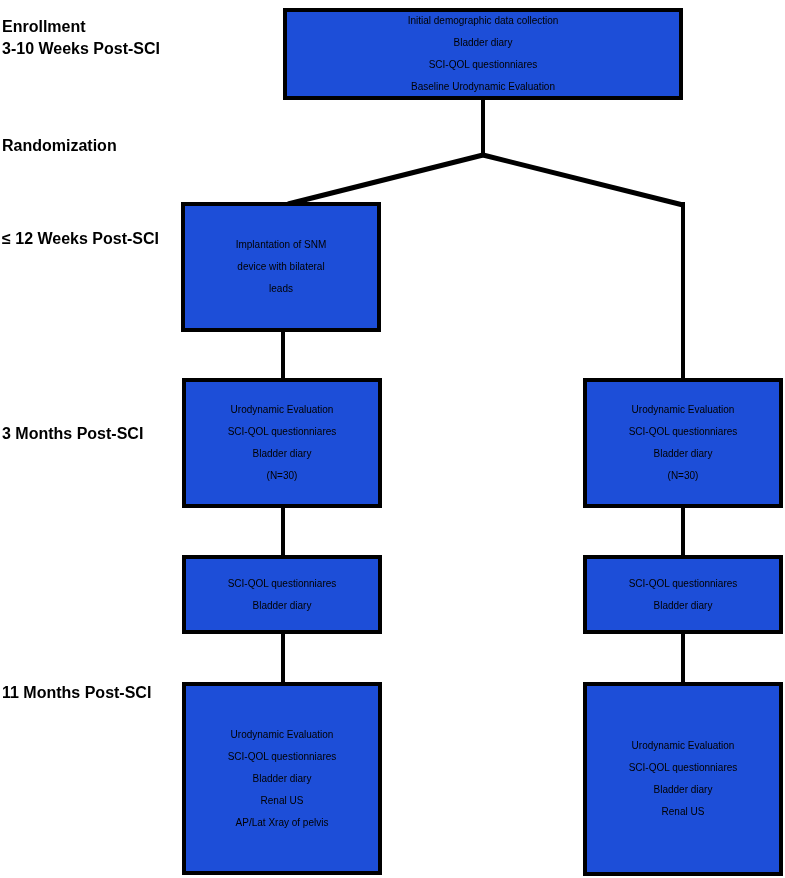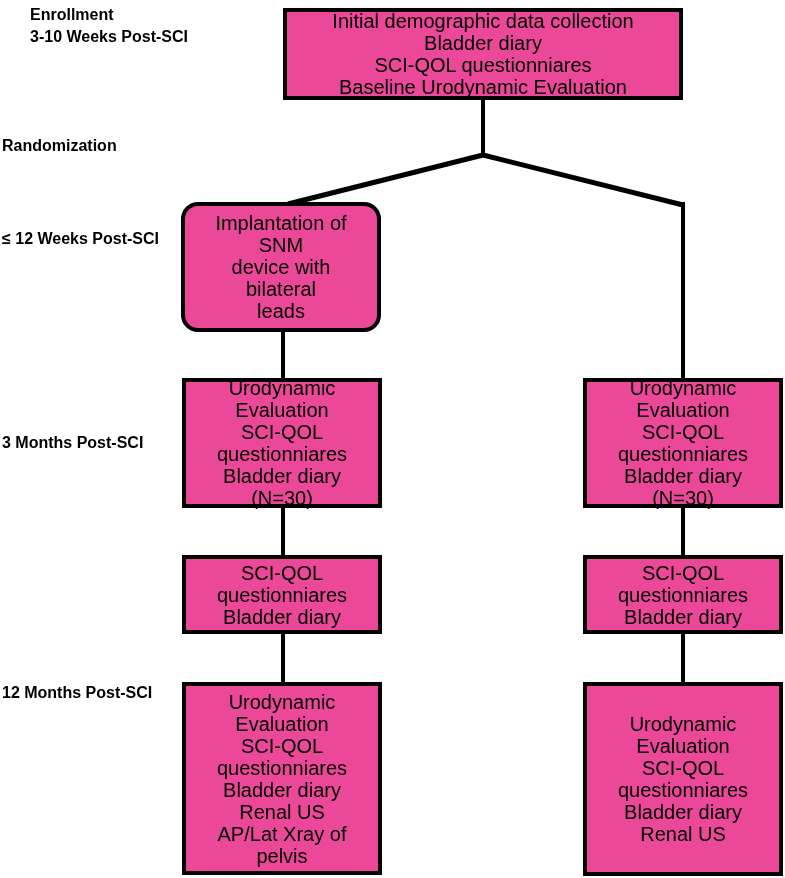--- a/index.html
+++ b/index.html
@@ -14,53 +14,53 @@
   }
   .connectors {
     position: absolute;
     left: 0; top: 0;
     width: 785px; height: 878px;
   }
   .box {
     position: absolute;
     box-sizing: border-box;
     border: 4px solid #000000;
-    background: #ec4899;
+    background: #1d4ed8;
     display: flex;
     align-items: center;
     justify-content: center;
     text-align: center;
-    font-size: 20px;
+    font-size: 10px;
     line-height: 22px;
     white-space: pre-line;
     padding: 2px 14px;
   }
   .tlabel {
     position: absolute;
     left: 2px;
     font-weight: bold;
     font-size: 16px;
     line-height: 21.5px;
     white-space: pre-line;
     text-align: left;
   }
   
   .box-baseline      { left: 283px; top:   8px; width: 400px; height:  92px; }
-  .box-implantation  { left: 181px; top: 202px; width: 200px; height: 130px; border-radius: 17px; }
+  .box-implantation  { left: 181px; top: 202px; width: 200px; height: 130px; }
   .box-snm-3m        { left: 182px; top: 378px; width: 200px; height: 130px; }
   .box-ctl-3m        { left: 583px; top: 378px; width: 200px; height: 130px; }
   .box-snm-69m       { left: 182px; top: 555px; width: 200px; height:  79px; }
   .box-ctl-69m       { left: 583px; top: 555px; width: 200px; height:  79px; }
   .box-snm-12m       { left: 182px; top: 682px; width: 200px; height: 193px; }
   .box-ctl-12m       { left: 583px; top: 682px; width: 200px; height: 194px; }
   
-  .lbl-enrollment    { top:   4px; margin-left: 28px; }
+  .lbl-enrollment    { top:   16px; }
   .lbl-randomization { top: 135px; text-align: right; }
   .lbl-12w           { top: 228px; }
-  .lbl-3m            { top: 432px; }
+  .lbl-3m            { top: 423px; }
   .lbl-69m           { top: 584px; }
   .lbl-12m           { top: 682px; }
 </style>
 </head>
 <body>
 
 <div class="canvas">
 
   <svg class="connectors" width="785" height="878" viewBox="0 0 785 878" xmlns="http://www.w3.org/2000/svg">
     <line x1="483" y1="100" x2="483" y2="157" stroke="#000" stroke-width="4"></line>
@@ -72,21 +72,21 @@
     <line x1="283" y1="631" x2="283" y2="684" stroke="#000" stroke-width="4"></line>
     <line x1="683" y1="506" x2="683" y2="557" stroke="#000" stroke-width="4"></line>
     <line x1="683" y1="631" x2="683" y2="684" stroke="#000" stroke-width="4"></line>
   </svg>
 
   <div class="tlabel lbl-enrollment">Enrollment
 3-10 Weeks Post-SCI</div>
   <div class="tlabel lbl-randomization">Randomization</div>
   <div class="tlabel lbl-12w">≤ 12 Weeks Post-SCI</div>
   <div class="tlabel lbl-3m">3 Months Post-SCI</div>
-  <div class="tlabel lbl-12m">12 Months Post-SCI</div>
+  <div class="tlabel lbl-12m">11 Months Post-SCI</div>
 
   <div class="box box-baseline">Initial demographic data collection
 Bladder diary
 SCI-QOL questionniares
 Baseline Urodynamic Evaluation</div>
   <div class="box box-implantation">Implantation of SNM
 device with bilateral
 leads</div>
   <div class="box box-snm-3m">Urodynamic Evaluation
 SCI-QOL questionniares

